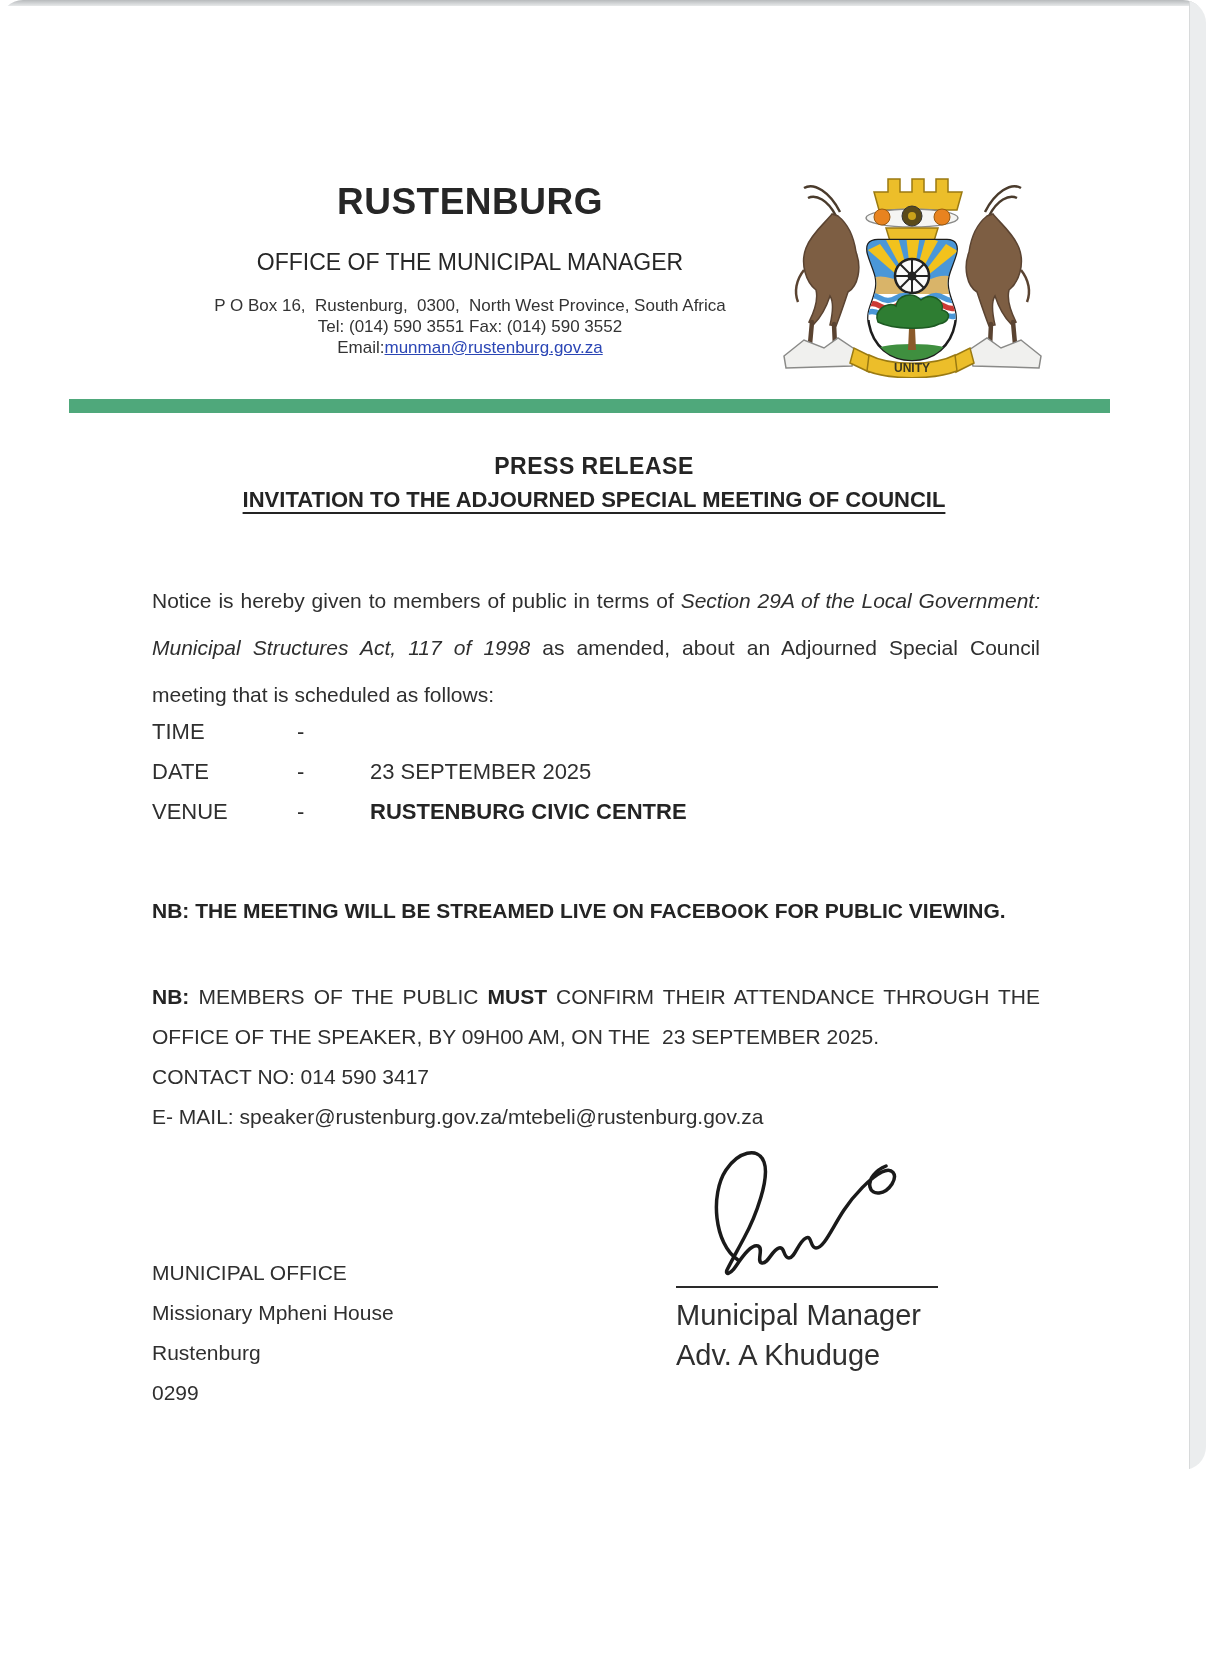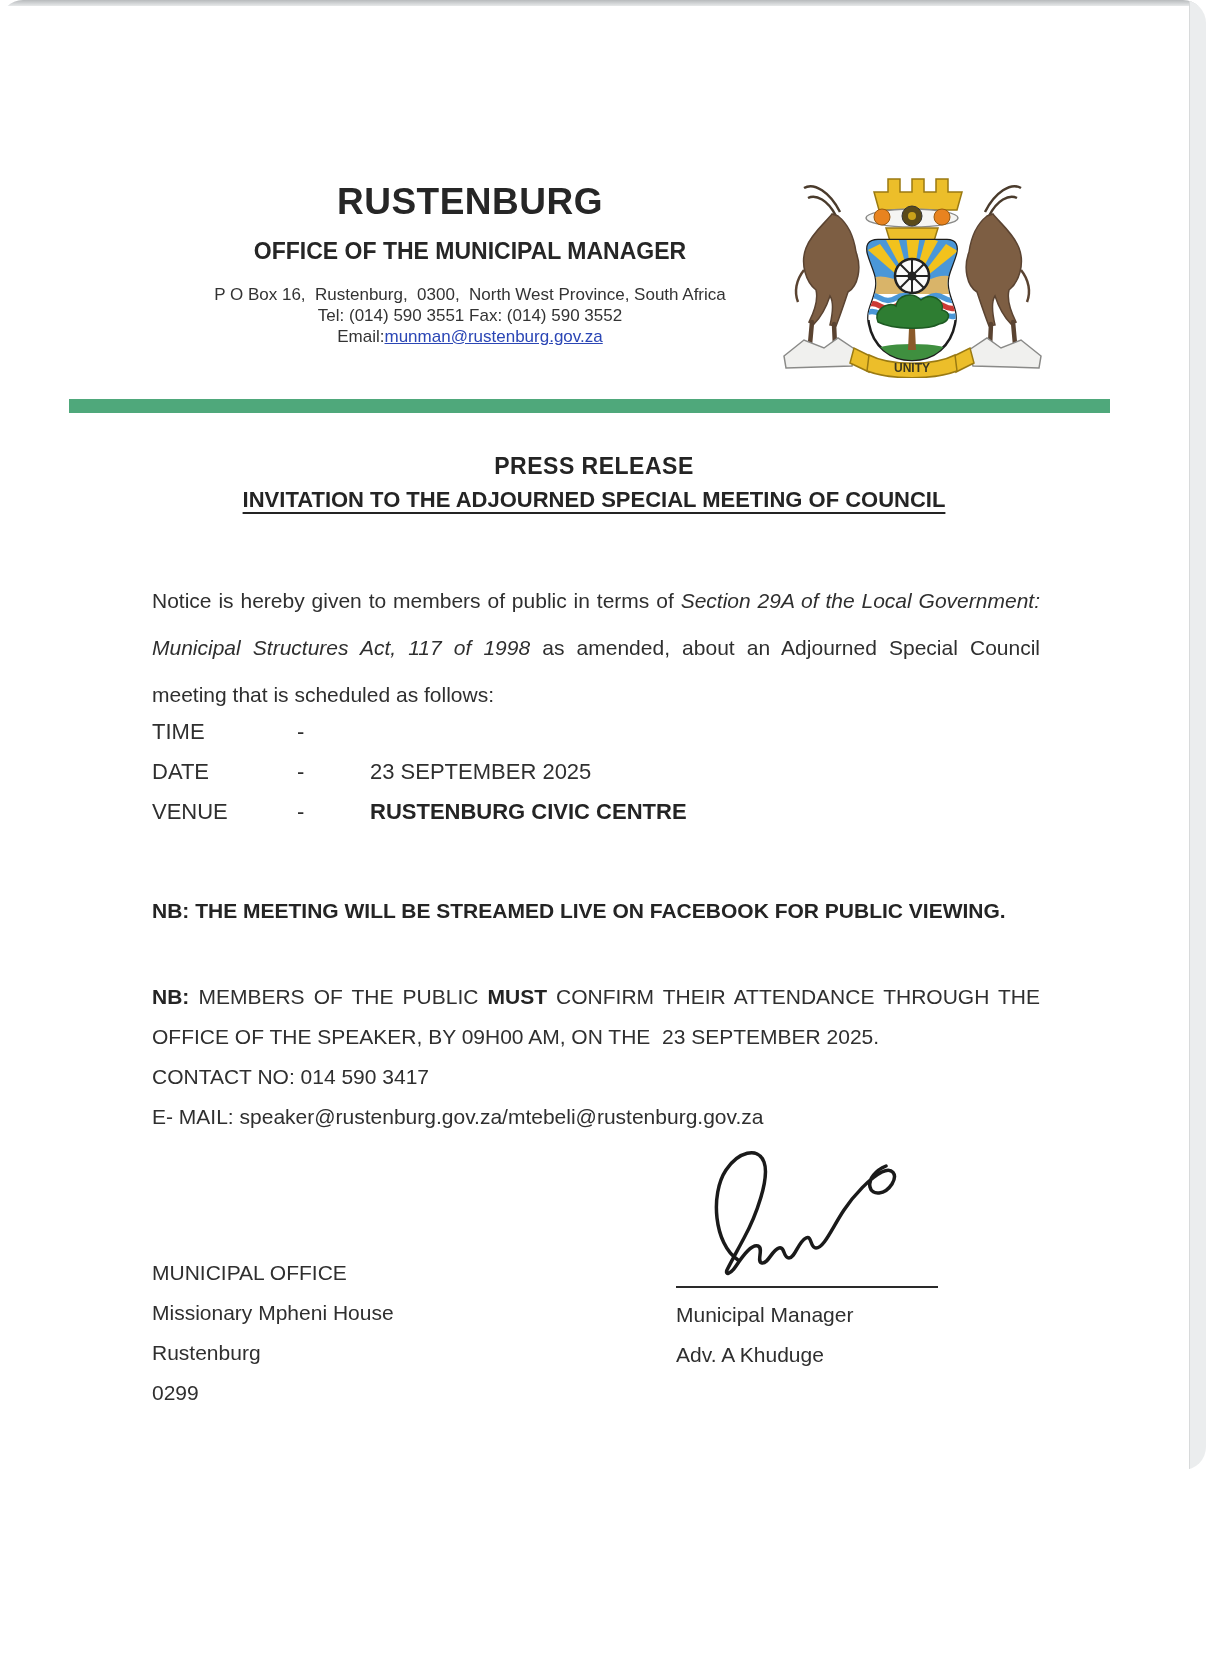--- a/index.html
+++ b/index.html
@@ -22,21 +22,21 @@
     position: absolute; top: 0; right: 0; width: 16px; height: 100%;
     background: #ebedee; border-left: 1px solid #d8dadb;
   }
 
   
   .header-text {
     position: absolute; left: 190px; top: 180px; width: 560px;
     text-align: center;
   }
   .org-line { font-size: 37px; font-weight: 700; line-height: 44px; color: #262626; letter-spacing: 0.5px; }
-  .office-title { margin-top: 14px; font-size: 23px; font-weight: 700; color: #262626; }
+  .office-title { margin-top: 25px; font-size: 23px; font-weight: 400; color: #262626; }
   .addr { margin-top: 19px; font-size: 17px; line-height: 21px; color: #333; white-space: pre-wrap; }
   .addr-line2 { font-size: 17px; line-height: 21px; color: #333; text-align: center; }
   .email-link { color: #2b46b5; text-decoration: underline; cursor: pointer; }
 
   .crest { position: absolute; left: 770px; top: 160px; width: 285px; height: 218px; }
 
   .green-bar {
     position: absolute; left: 69px; top: 399px; width: 1041px; height: 14px;
     background: #4fa87b;
   }
@@ -74,21 +74,21 @@
   .bold { font-weight: 700; color: #242424; }
 
   .footer-left {
     position: absolute; left: 152px; top: 1253px;
     font-size: 21px; line-height: 40px; color: #2f2f2f;
   }
   .signature { position: absolute; left: 686px; top: 1132px; width: 240px; height: 170px; }
   .sig-line { position: absolute; left: 676px; top: 1286px; width: 262px; height: 0; border-top: 2px solid #2a2a2a; }
   .footer-right {
     position: absolute; left: 676px; top: 1295px;
-    font-size: 21px; line-height: 40px; color: #2f2f2f;
+    font-size: 29px; line-height: 40px; color: #2f2f2f;
   }
 
   .bottom-rule { position: absolute; left: 150px; top: 1487px; width: 962px; height: 3px; background: #2b2b2b; }
   .reference {
     position: absolute; left: 152px; top: 1498px;
     font-size: 21px; font-weight: 700; font-style: italic; color: #242424;
   }
 </style>
 </head>
 <body>

